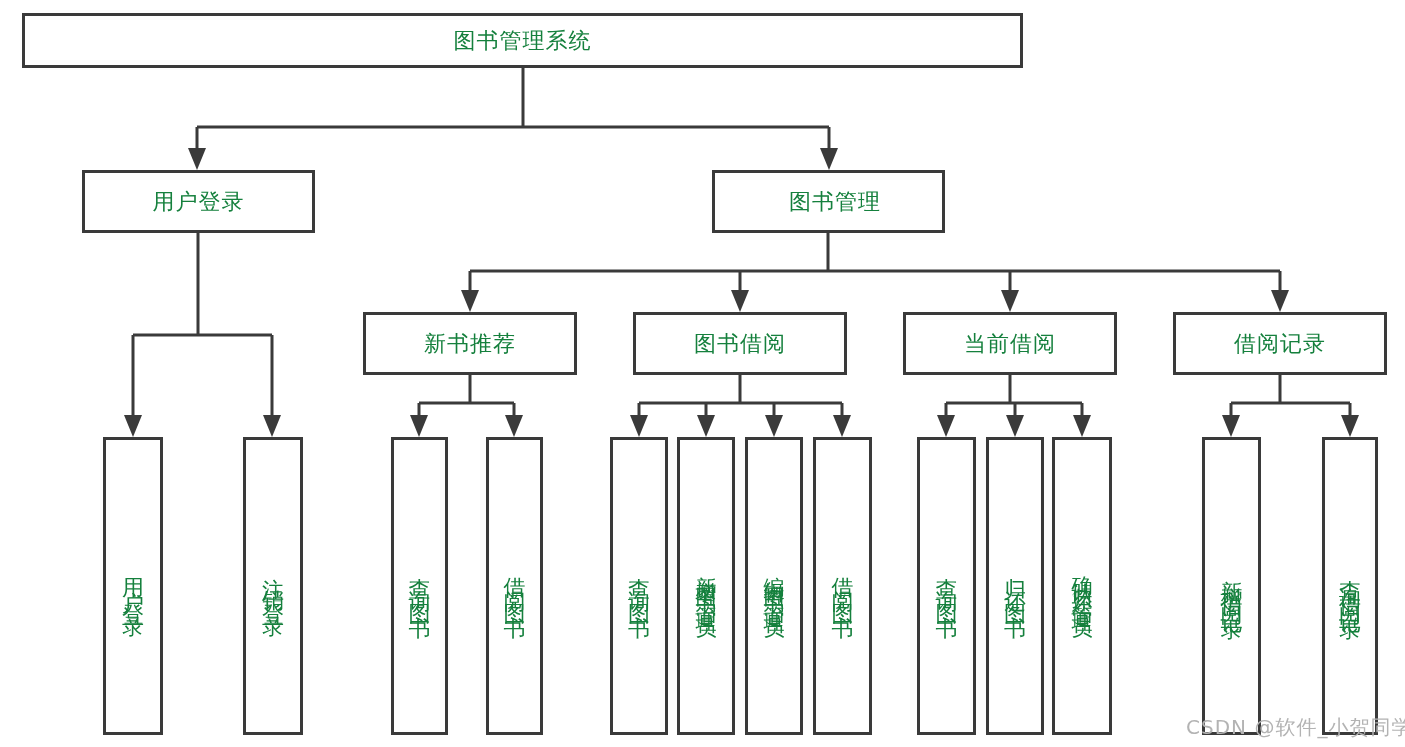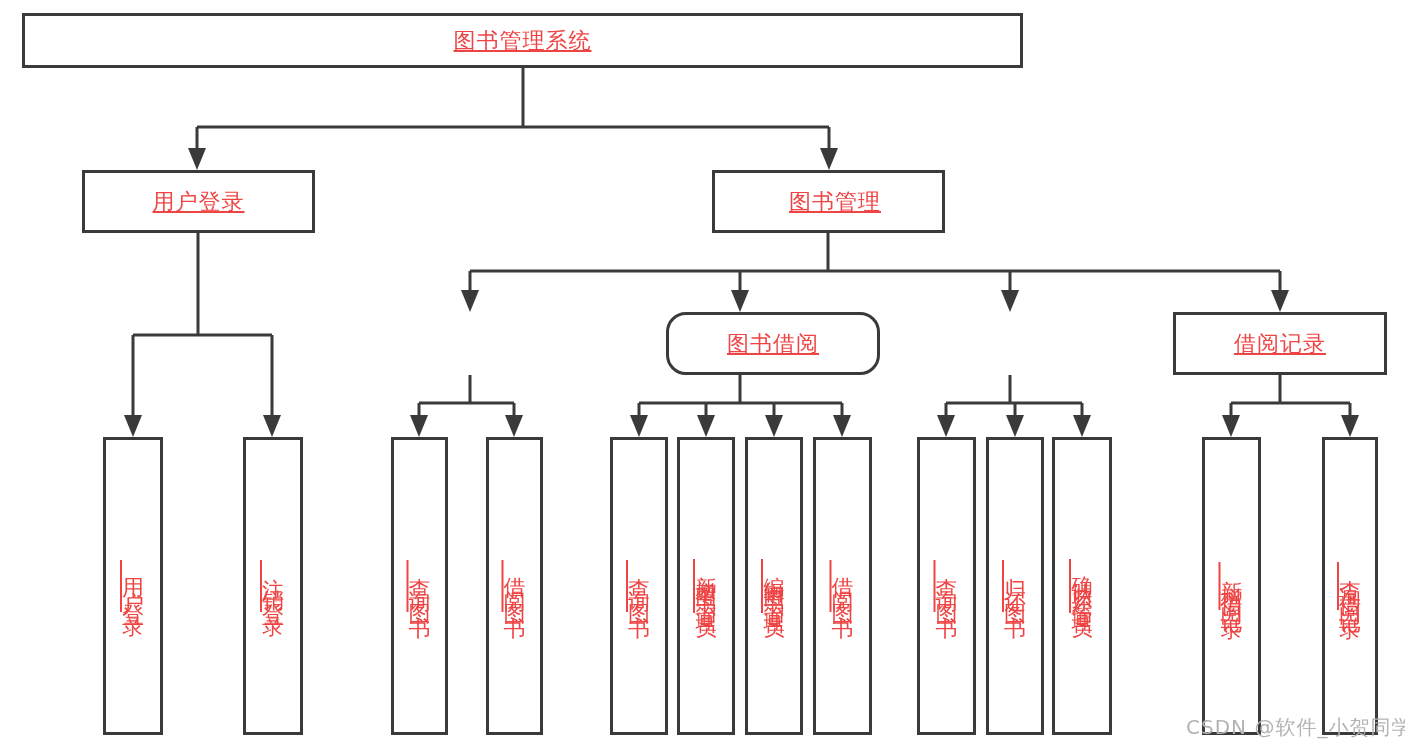--- a/index.html
+++ b/index.html
@@ -9,35 +9,34 @@
     background:#ffffff;
     font-family:"DejaVu Sans","Liberation Sans",sans-serif;
     overflow:hidden;
   }
   .connectors{position:absolute;left:0;top:0;width:1405px;height:747px;}
   .box{
     position:absolute;
     box-sizing:border-box;
     border:3px solid #3a3a3a;
     background:#ffffff;
-    color:#ef4444;
+    color:#15803d;
     display:flex;align-items:center;justify-content:center;
     font-size:22px;
     letter-spacing:1px;
     text-align:center;
-    text-decoration:underline;
   }
   
   .b-root{left:22px;top:13px;width:1001px;height:55px;}
   
   .b-user{left:82px;top:170px;width:233px;height:63px;}
   .b-mgmt{left:712px;top:170px;width:233px;height:63px;padding-left:13px;}
   
   .b-l3{top:312px;width:214px;height:63px;}
-  .b-l3-1{left:363px;} .b-l3-2{left:666px;border-radius:20px;} .b-l3-3{left:903px;} .b-l3-4{left:1173px;}
+  .b-l3-1{left:363px;} .b-l3-2{left:633px;} .b-l3-3{left:903px;} .b-l3-4{left:1173px;}
   
   .leaf{top:437px;height:298px;}
   .leaf span{writing-mode:vertical-rl;text-orientation:mixed;display:block;}
   .sp-wide span{letter-spacing:13px;}
   .sp-med  span{letter-spacing:8px;}
   .sp-tight span{letter-spacing:6px;font-size:21px;}
   .b-lf1{left:103px;width:60px;} .b-lf2{left:243px;width:60px;}
   .b-lf3{left:391px;width:57px;} .b-lf4{left:486px;width:57px;}
   .b-lf5{left:610px;width:58px;} .b-lf6{left:677px;width:58px;}
   .b-lf7{left:745px;width:58px;} .b-lf8{left:813px;width:59px;}
@@ -93,21 +92,23 @@
       <polygon points="1231,437 1222,415 1240,415"></polygon>
       <polygon points="1350,437 1341,415 1359,415"></polygon>
     </g>
   </svg>
 
   <div class="box b-root">图书管理系统</div>
 
   <div class="box b-user">用户登录</div>
   <div class="box b-mgmt">图书管理</div>
 
+  <div class="box b-l3 b-l3-1">新书推荐</div>
   <div class="box b-l3 b-l3-2">图书借阅</div>
+  <div class="box b-l3 b-l3-3">当前借阅</div>
   <div class="box b-l3 b-l3-4">借阅记录</div>
 
   <div class="box leaf sp-wide b-lf1">
     <span>用户登录</span>
   </div>
   <div class="box leaf sp-wide b-lf2">
     <span>注销登录</span>
   </div>
 
   <div class="box leaf sp-wide b-lf3">

